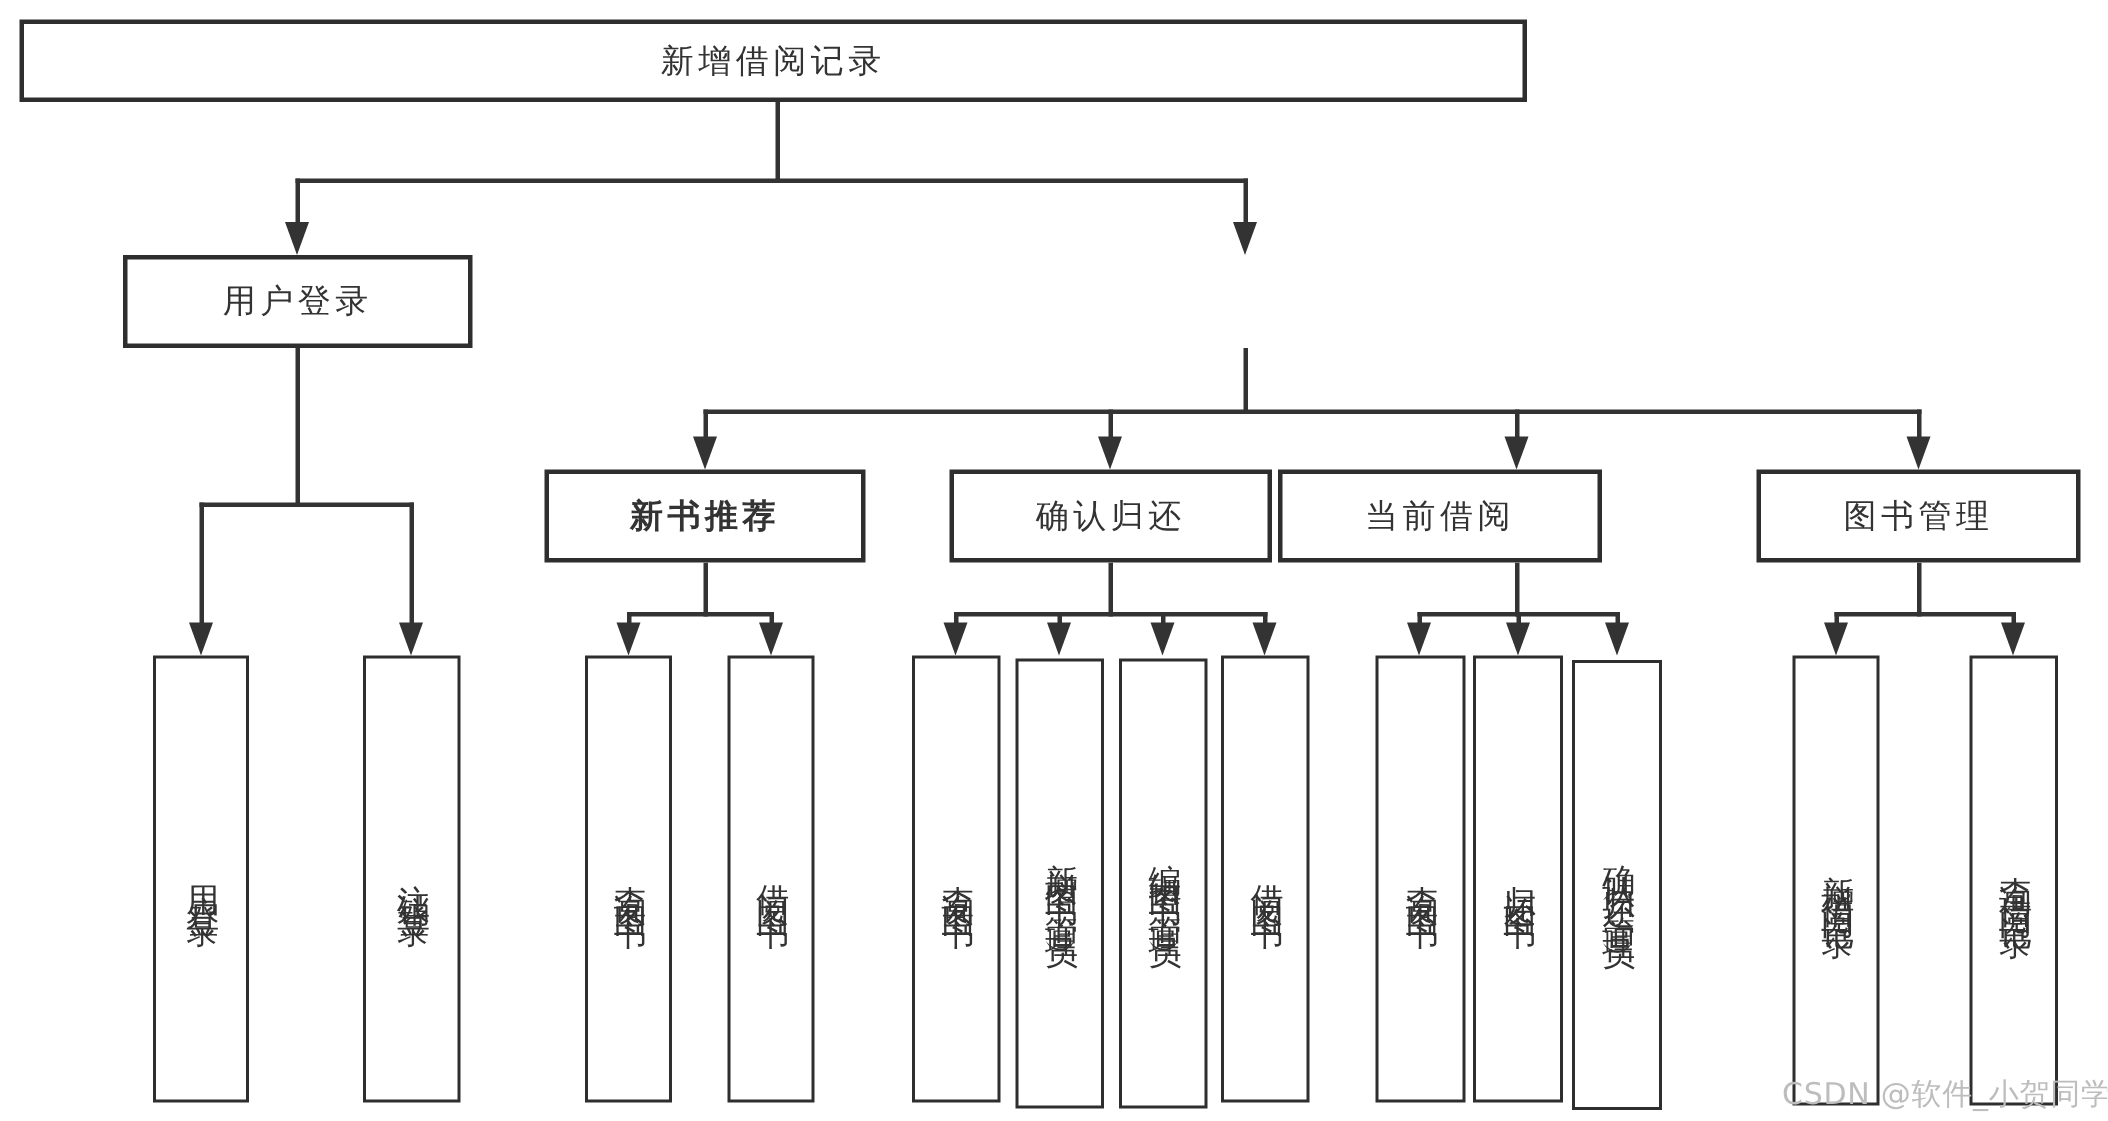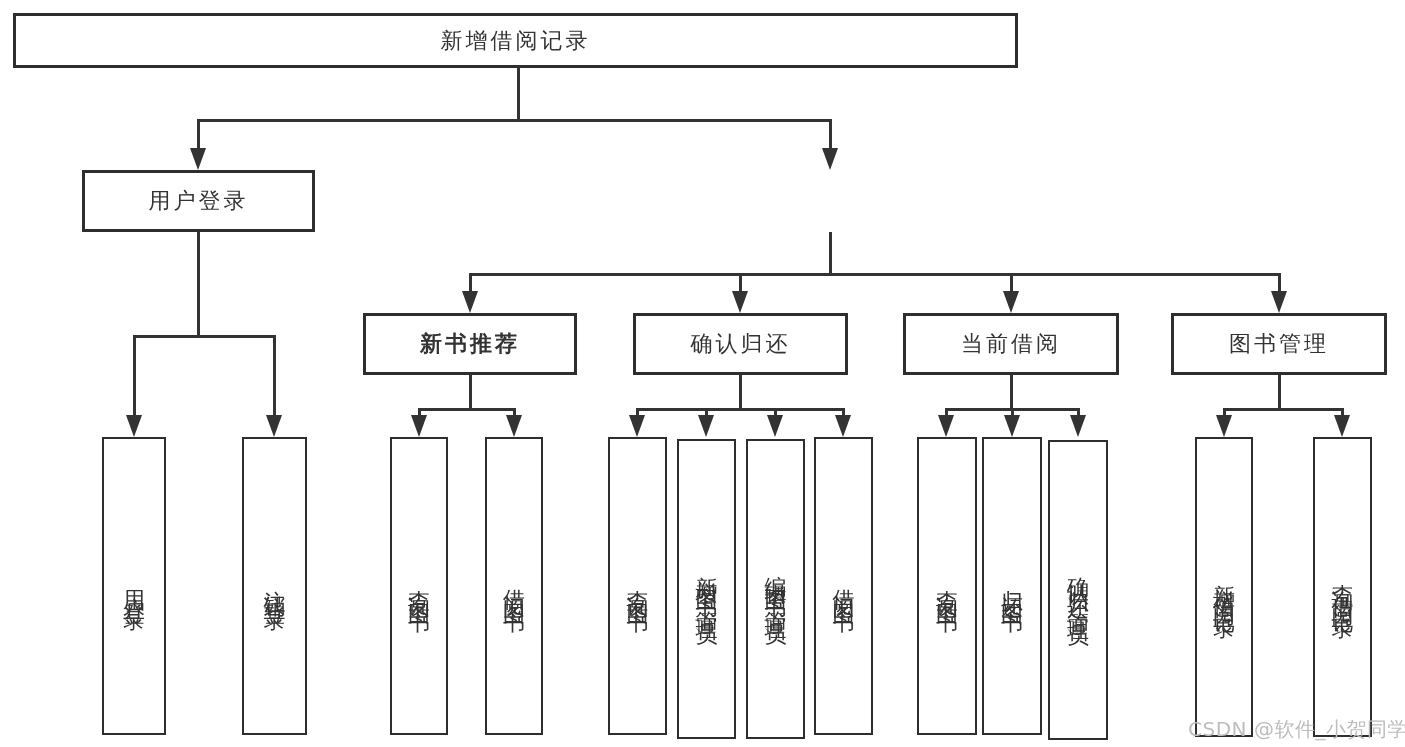--- a/index.html
+++ b/index.html
@@ -126,21 +126,21 @@
     </div>
     <div class="node horiz" style="left: 82px; top: 170px; width: 233px; height: 62px;">
       <span class="node-label">用户登录</span>
     </div>
     <div class="node horiz" style="left: 363px; top: 313px; width: 214px; height: 62px; font-weight: bold;">
       <span class="node-label">新书推荐</span>
     </div>
     <div class="node horiz" style="left: 633px; top: 313px; width: 215px; height: 62px;">
       <span class="node-label">确认归还</span>
     </div>
-    <div class="node horiz" style="left: 903px; top: 313px; width: 216px; height: 62px;">
+    <div class="node horiz" style="left: 852px; top: 313px; width: 216px; height: 62px;">
       <span class="node-label">当前借阅</span>
     </div>
     <div class="node horiz" style="left: 1171px; top: 313px; width: 216px; height: 62px;">
       <span class="node-label">图书管理</span>
     </div>
     <div class="node vert leaf" style="left: 102px; top: 437px; width: 64px; height: 298px;">
       <span class="node-label">用户登录</span>
     </div>
     <div class="node vert leaf" style="left: 242px; top: 437px; width: 65px; height: 298px;">
       <span class="node-label">注销登录</span>

